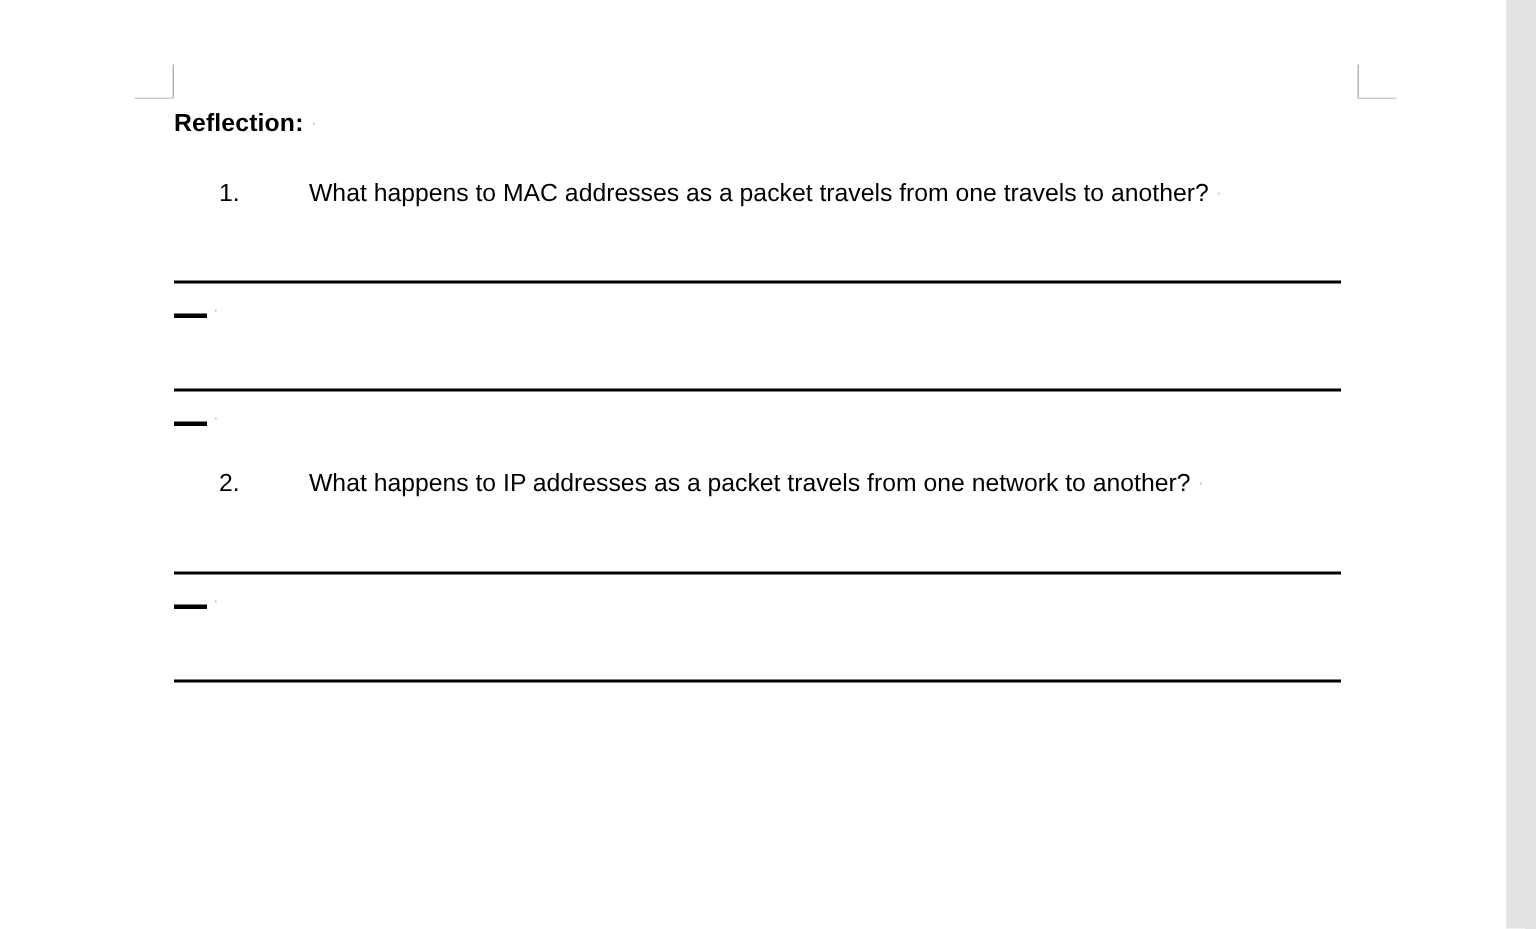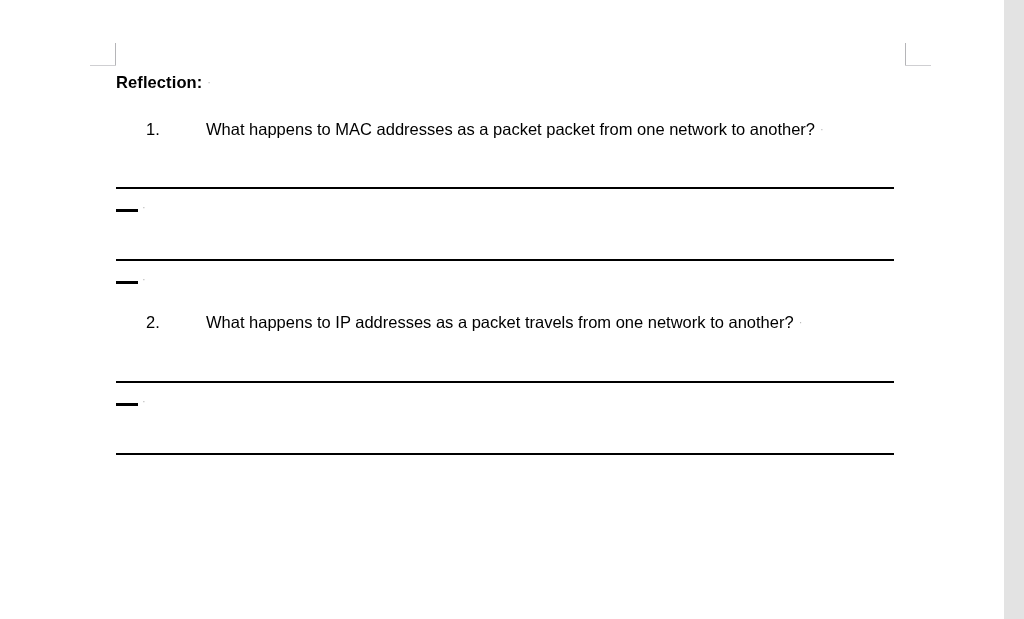--- a/index.html
+++ b/index.html
@@ -169,21 +169,21 @@
     <span class="v"></span>
     <span class="h"></span>
   </div>
 
   <div id="reflection-heading">
     <span>Reflection:</span><span class="para-mark">·</span>
   </div>
 
   <div class="question-row" id="question-1">
     <span class="question-number">1.</span>
-    <span class="question-text"><span>What happens to MAC addresses as a packet packet from one network to another?</span><span class="para-mark">·</span></span>
+    <span class="question-text"><span>What happens to MAC addresses as a packet travels from one travels to another?</span><span class="para-mark">·</span></span>
   </div>
 
   <div class="answer-rule" id="answer-rule-1"></div>
   <div class="answer-dash-row" id="answer-dash-1">
     <span class="answer-dash"></span>
     <span class="para-mark">·</span>
   </div>
   <div class="answer-rule" id="answer-rule-2"></div>
   <div class="answer-dash-row" id="answer-dash-2">
     <span class="answer-dash"></span>

